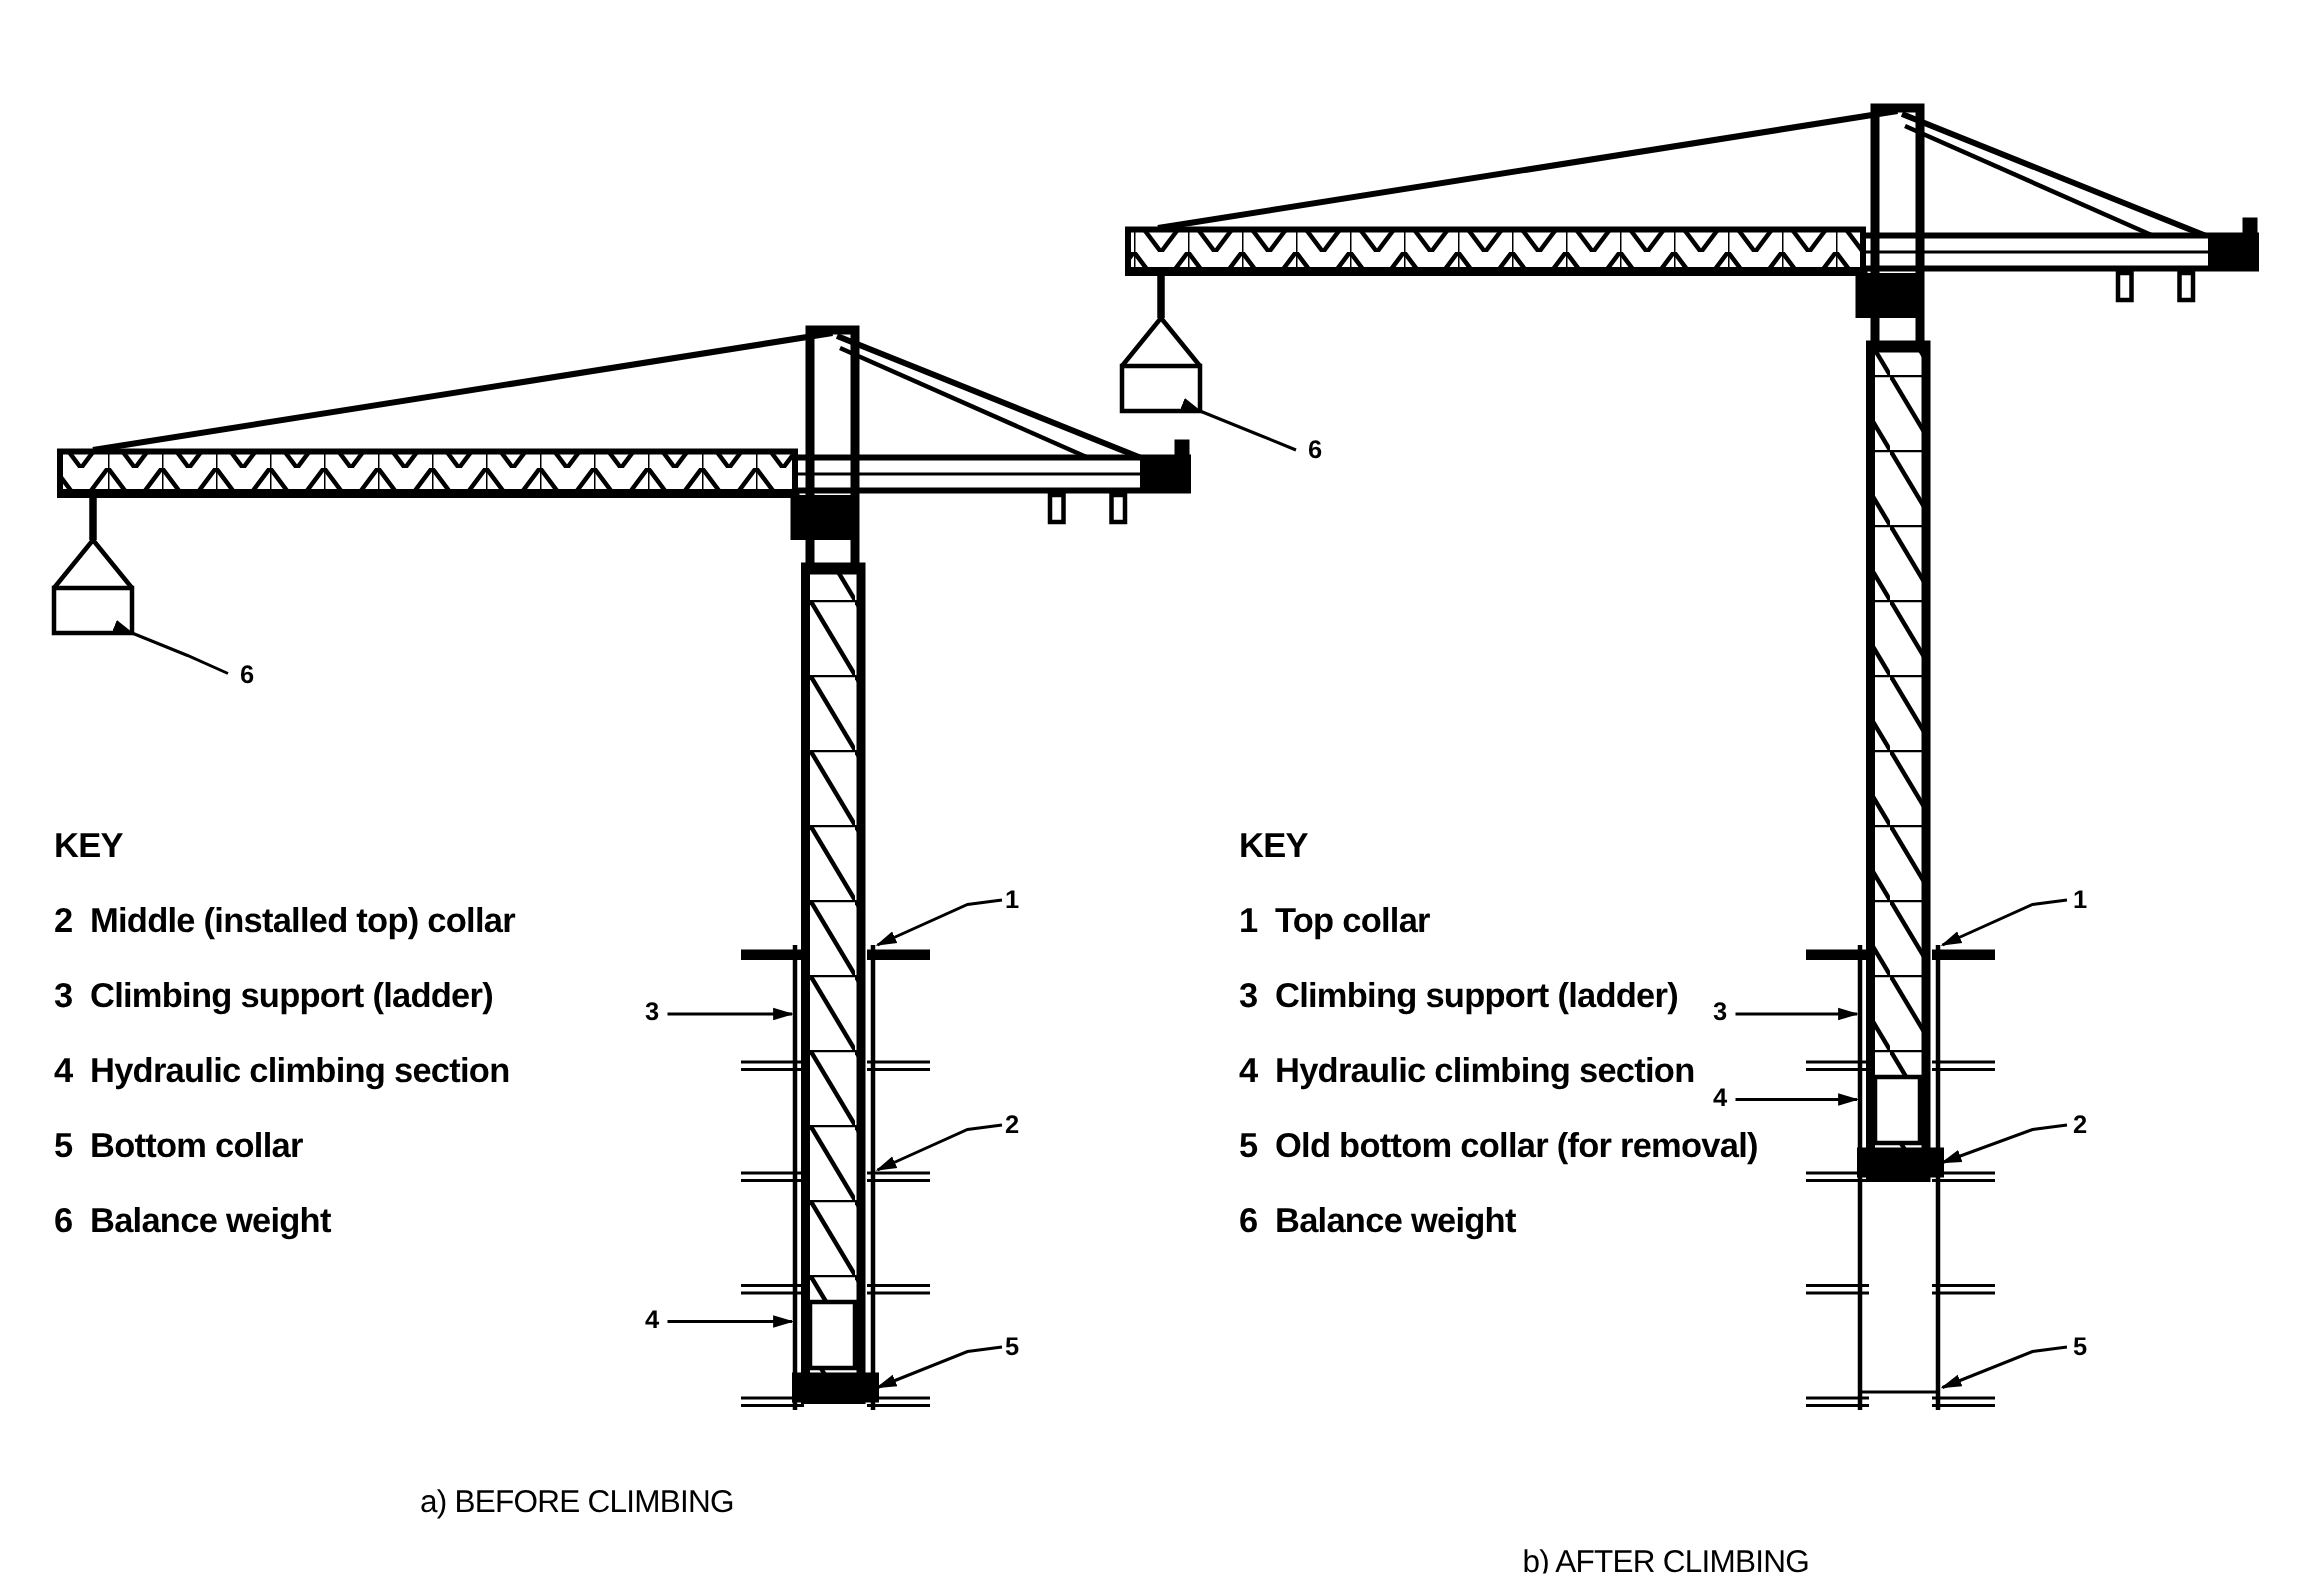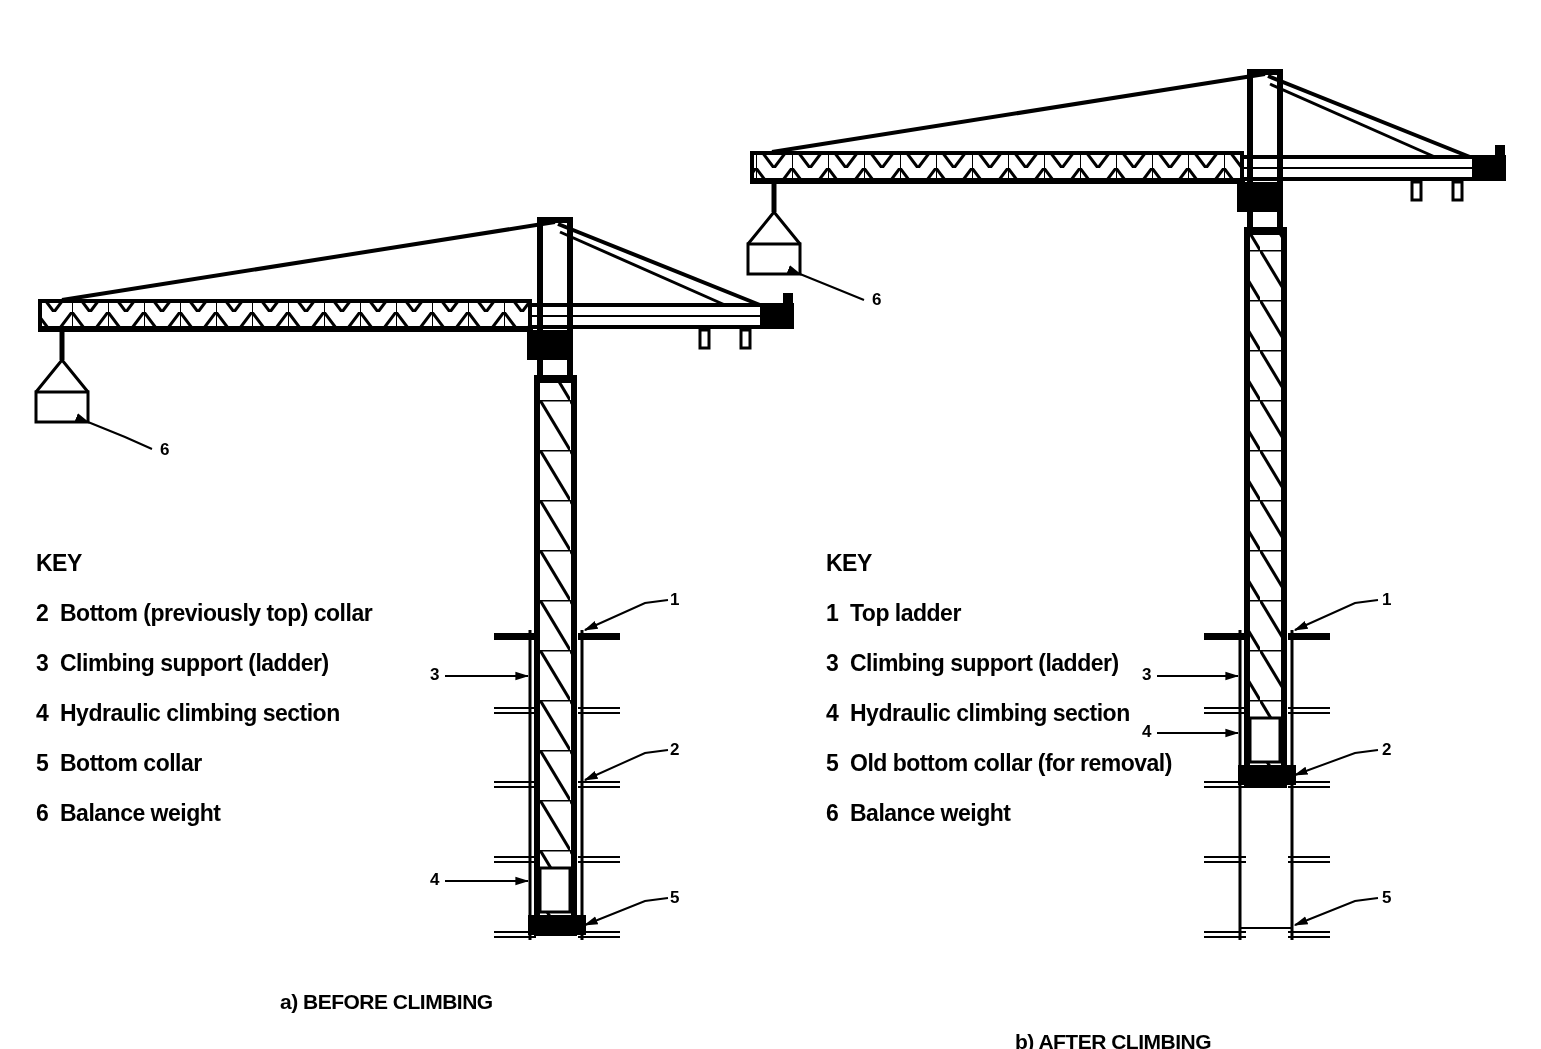--- a/index.html
+++ b/index.html
@@ -3,21 +3,21 @@
 <meta charset="utf-8">
 <style>
   html, body { margin: 0; padding: 0; background: #ffffff; }
   body { width: 1541px; height: 1049px; position: relative; overflow: hidden;
          font-family: "Liberation Sans", sans-serif; color: #000; }
   svg.crane { position: absolute; left: 0; top: 0; }
   .key { position: absolute; font-weight: bold; font-size: 23px; letter-spacing: -0.5px; }
   .key .key-title { display: block; margin-bottom: 28px; }
   .key .key-item { display: block; height: 50px; line-height: 17px; white-space: nowrap; }
   .key .num { display: inline-block; width: 24px; }
-  .caption { position: absolute; font-weight: bold; font-size: 21px; letter-spacing: -0.5px; white-space: nowrap; text-align: center; }
+  .caption { position: absolute; font-weight: normal; font-size: 21px; letter-spacing: -0.5px; white-space: nowrap; text-align: center; }
   .label { position: absolute; font-weight: bold; font-size: 17px; }
 </style>
 </head>
 <body>
 
 <svg class="crane" width="1541" height="1049" viewBox="0 0 1541 1049">
   <defs>
     <marker id="arr" viewBox="0 0 10 10" refX="9" refY="5" markerWidth="7" markerHeight="7" orient="auto">
       <path d="M0,2 L10,5 L0,8 z" fill="#000"></path>
     </marker>
@@ -142,37 +142,37 @@
       <path d="M1378,750 L1355,753 L1295,775" marker-end="url(#arr)"></path>
       <path d="M1378,898 L1355,901 L1295,925" marker-end="url(#arr)"></path>
       <path d="M1157,676 L1238,676" marker-end="url(#arr)"></path>
       <path d="M1157,733 L1238,733" marker-end="url(#arr)"></path>
     </g>
   </g>
 </svg>
 
 <div class="key" style="left:36px; top:550px;">
   <span class="key-title">KEY</span>
-  <span class="key-item"><span class="num">2</span><span>Bottom (previously top) collar</span></span>
+  <span class="key-item"><span class="num">2</span><span>Middle (installed top) collar</span></span>
   <span class="key-item"><span class="num">3</span><span>Climbing support (ladder)</span></span>
   <span class="key-item"><span class="num">4</span><span>Hydraulic climbing section</span></span>
   <span class="key-item"><span class="num">5</span><span>Bottom collar</span></span>
   <span class="key-item"><span class="num">6</span><span>Balance weight</span></span>
 </div>
 <span class="label" style="left:670px; top:590px;">1</span>
 <span class="label" style="left:670px; top:740px;">2</span>
 <span class="label" style="left:430px; top:665px;">3</span>
 <span class="label" style="left:430px; top:870px;">4</span>
 <span class="label" style="left:670px; top:888px;">5</span>
 <span class="label" style="left:160px; top:440px;">6</span>
 <span class="caption" style="left:280px; top:990px;">a) BEFORE CLIMBING</span>
 
 <div class="key" style="left:826px; top:550px;">
   <span class="key-title">KEY</span>
-  <span class="key-item"><span class="num">1</span><span>Top ladder</span></span>
+  <span class="key-item"><span class="num">1</span><span>Top collar</span></span>
   <span class="key-item"><span class="num">3</span><span>Climbing support (ladder)</span></span>
   <span class="key-item"><span class="num">4</span><span>Hydraulic climbing section</span></span>
   <span class="key-item"><span class="num">5</span><span>Old bottom collar (for removal)</span></span>
   <span class="key-item"><span class="num">6</span><span>Balance weight</span></span>
 </div>
 <span class="label" style="left:1382px; top:590px;">1</span>
 <span class="label" style="left:1382px; top:740px;">2</span>
 <span class="label" style="left:1142px; top:665px;">3</span>
 <span class="label" style="left:1142px; top:722px;">4</span>
 <span class="label" style="left:1382px; top:888px;">5</span>

